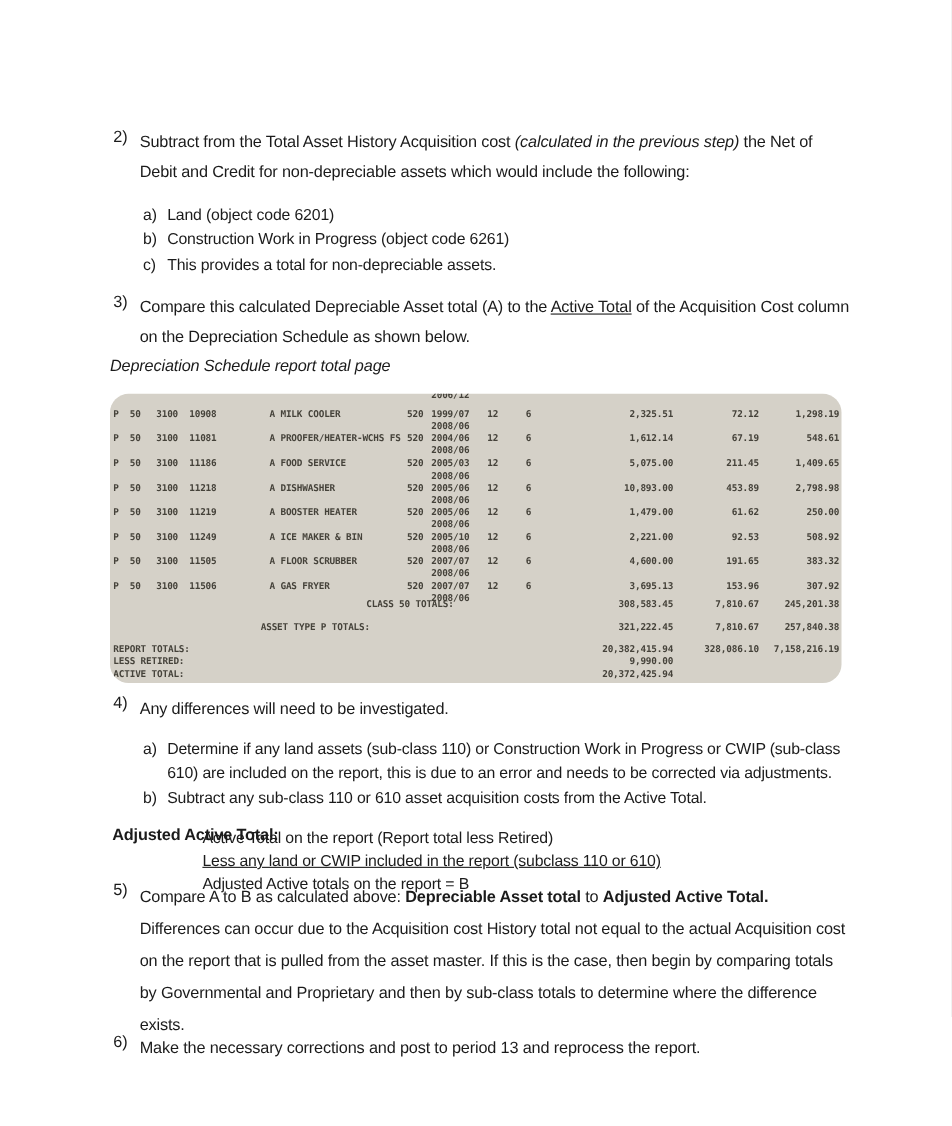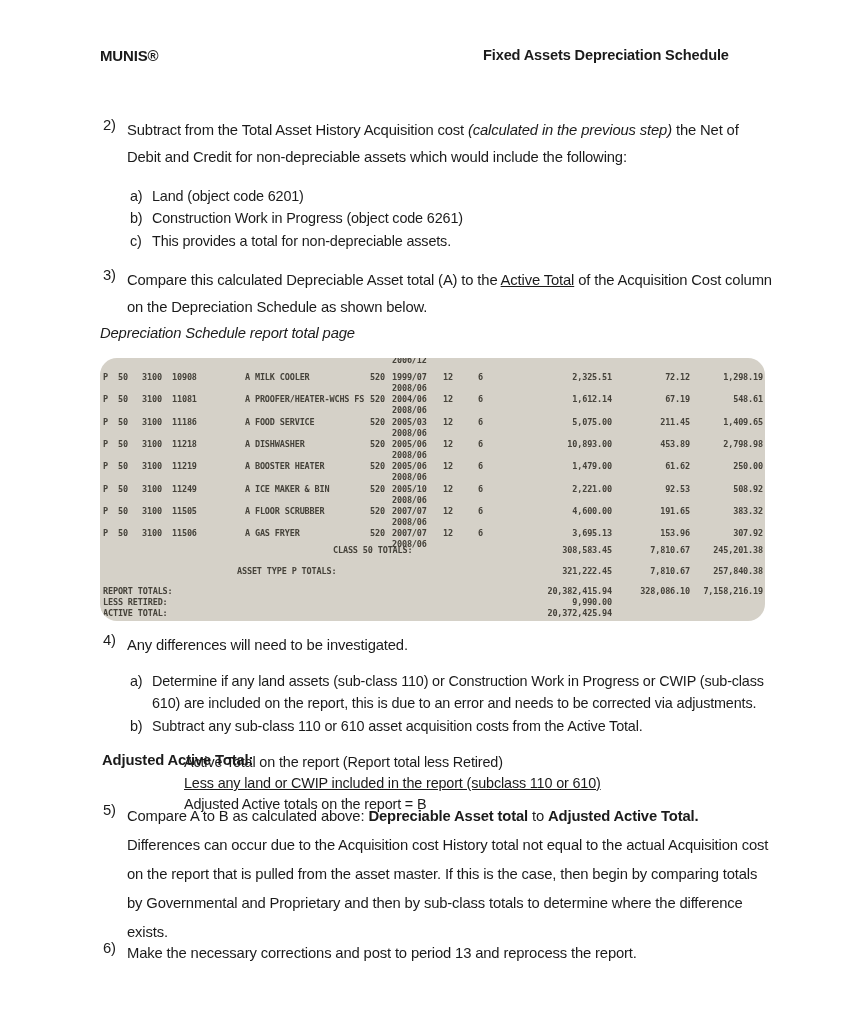--- a/index.html
+++ b/index.html
@@ -46,24 +46,20 @@
   .f-n1{left:343px}.f-n2{left:378px}
   .f-a1{right:153px}.f-a2{right:75px}.f-a3{right:2px}
   .t-label-0{left:233px}.t-label-1{left:137px}
   .t-label-2,.t-label-3,.t-label-4{left:3px}
 </style>
 </head>
 <body>
 
 <div class="page">
 
-  <div class="blk hdr">
-    <span class="brand">MUNIS®</span>
-    <span class="doc-title">Fixed Assets Depreciation Schedule</span>
-  </div>
 
   <div class="blk step" style="top:117px">
     <span class="step-num">2)</span>
     <div class="step-body"><span>Subtract from the Total Asset History Acquisition cost </span><span class="em">(calculated in the previous step)</span><span> the Net of Debit and Credit for non-depreciable assets which would include the following:</span></div>
   </div>
 
   <div class="sublist" style="top:185px">
     <div class="sub-item">
       <span class="sub-letter">a)</span>
       <span>Land (object code 6201)</span>

